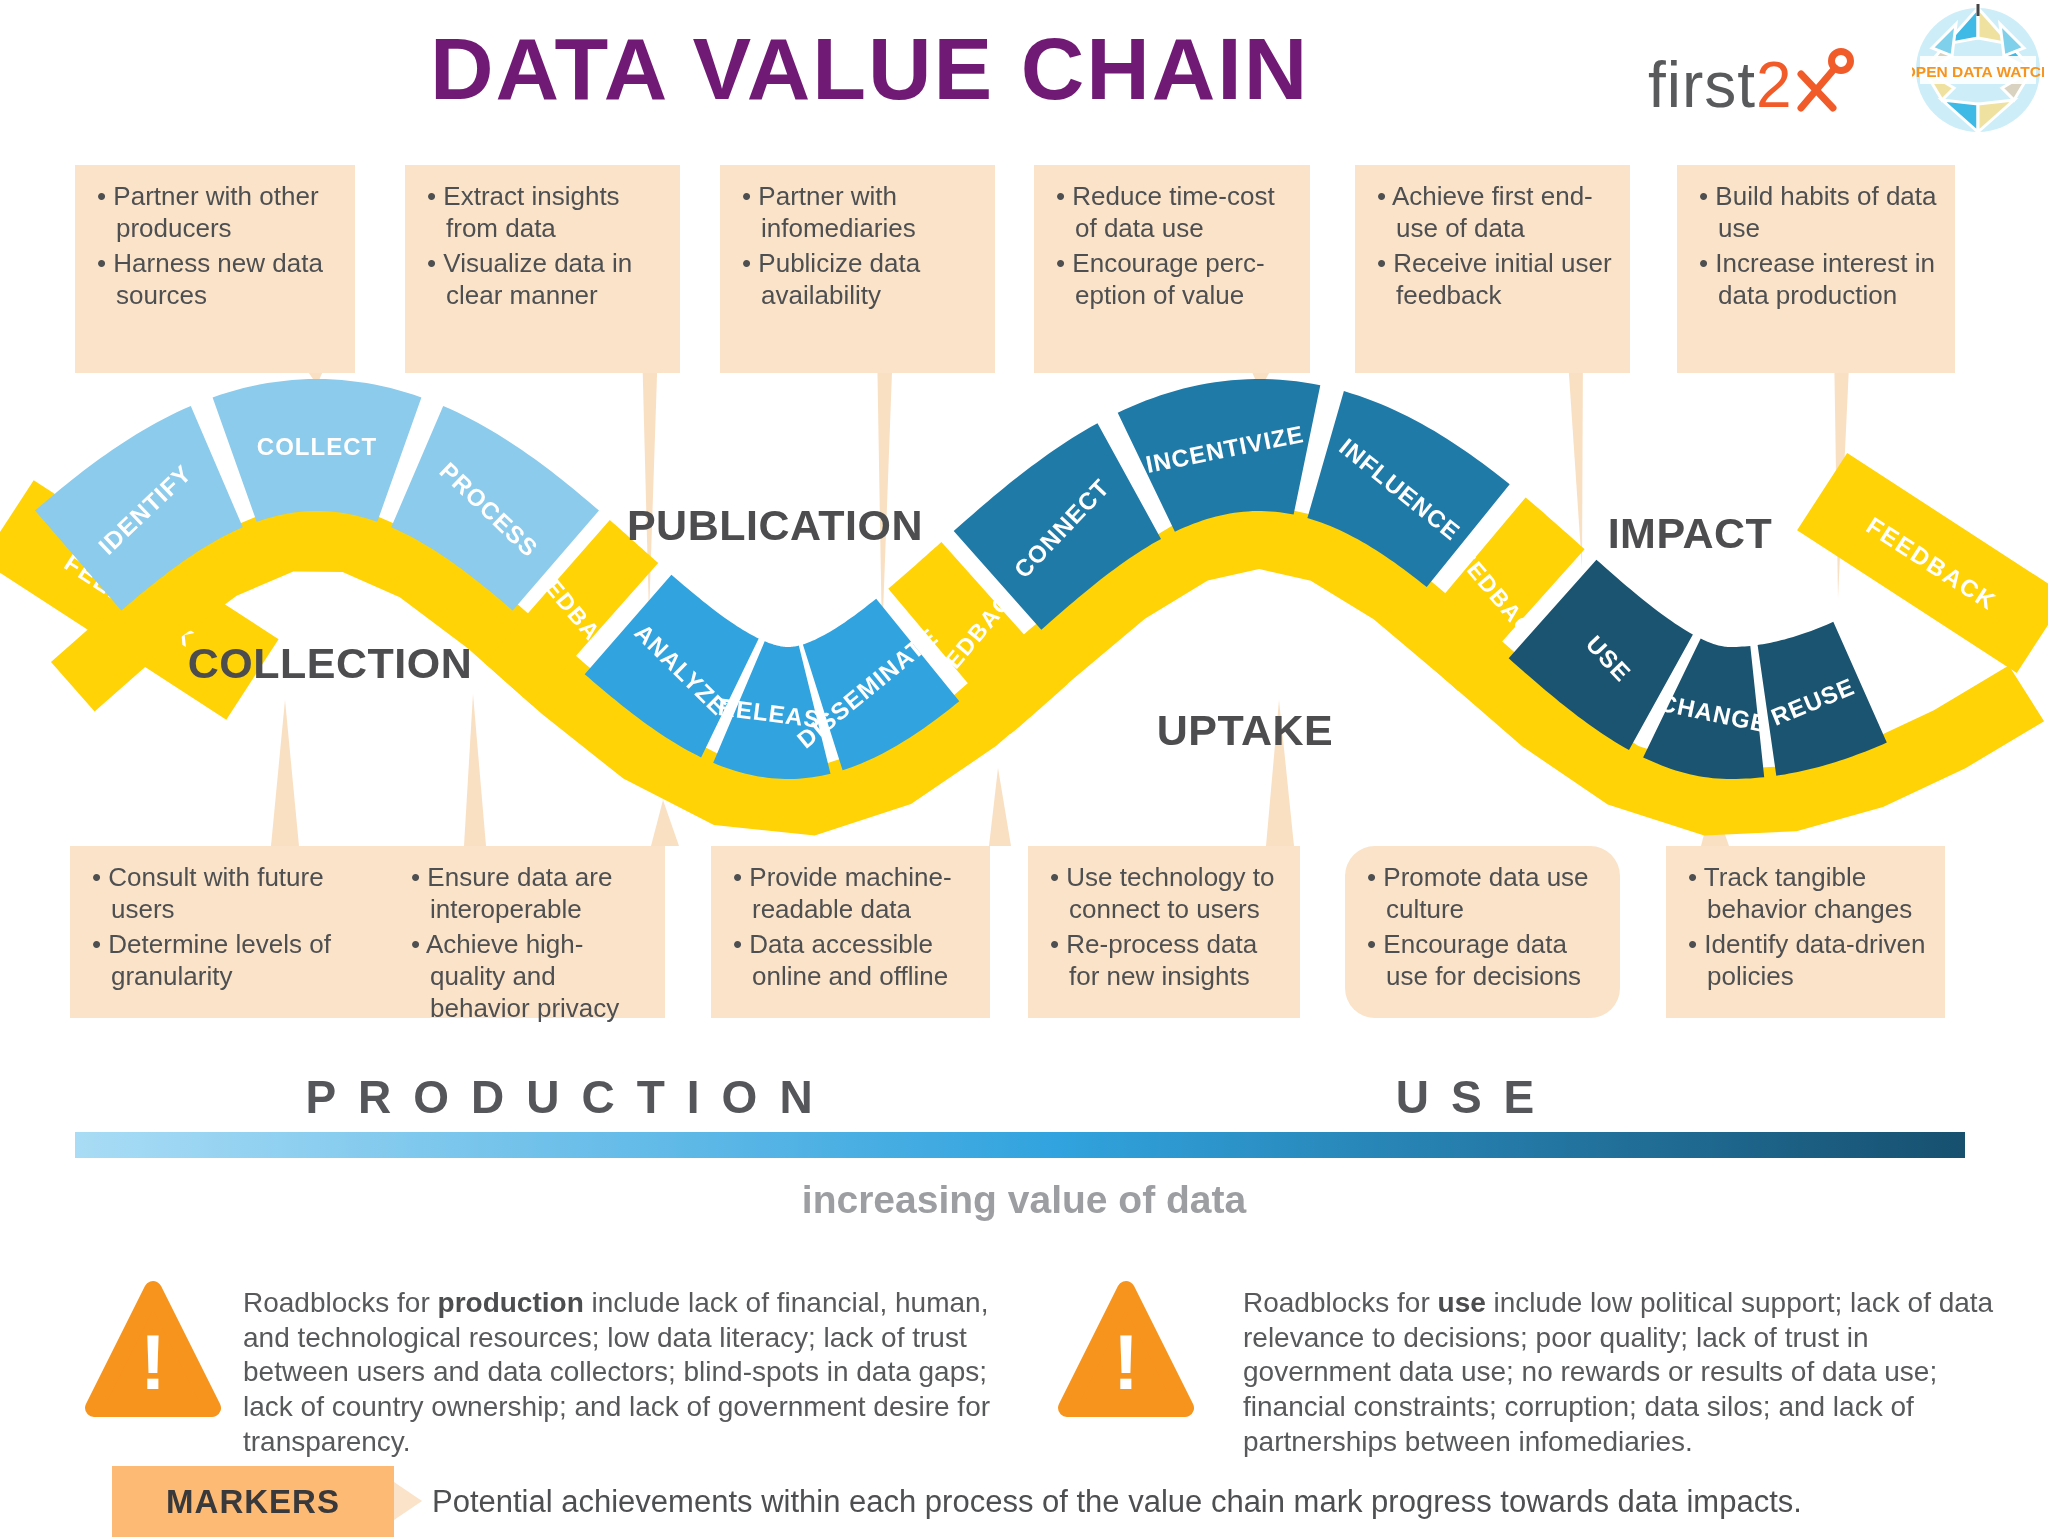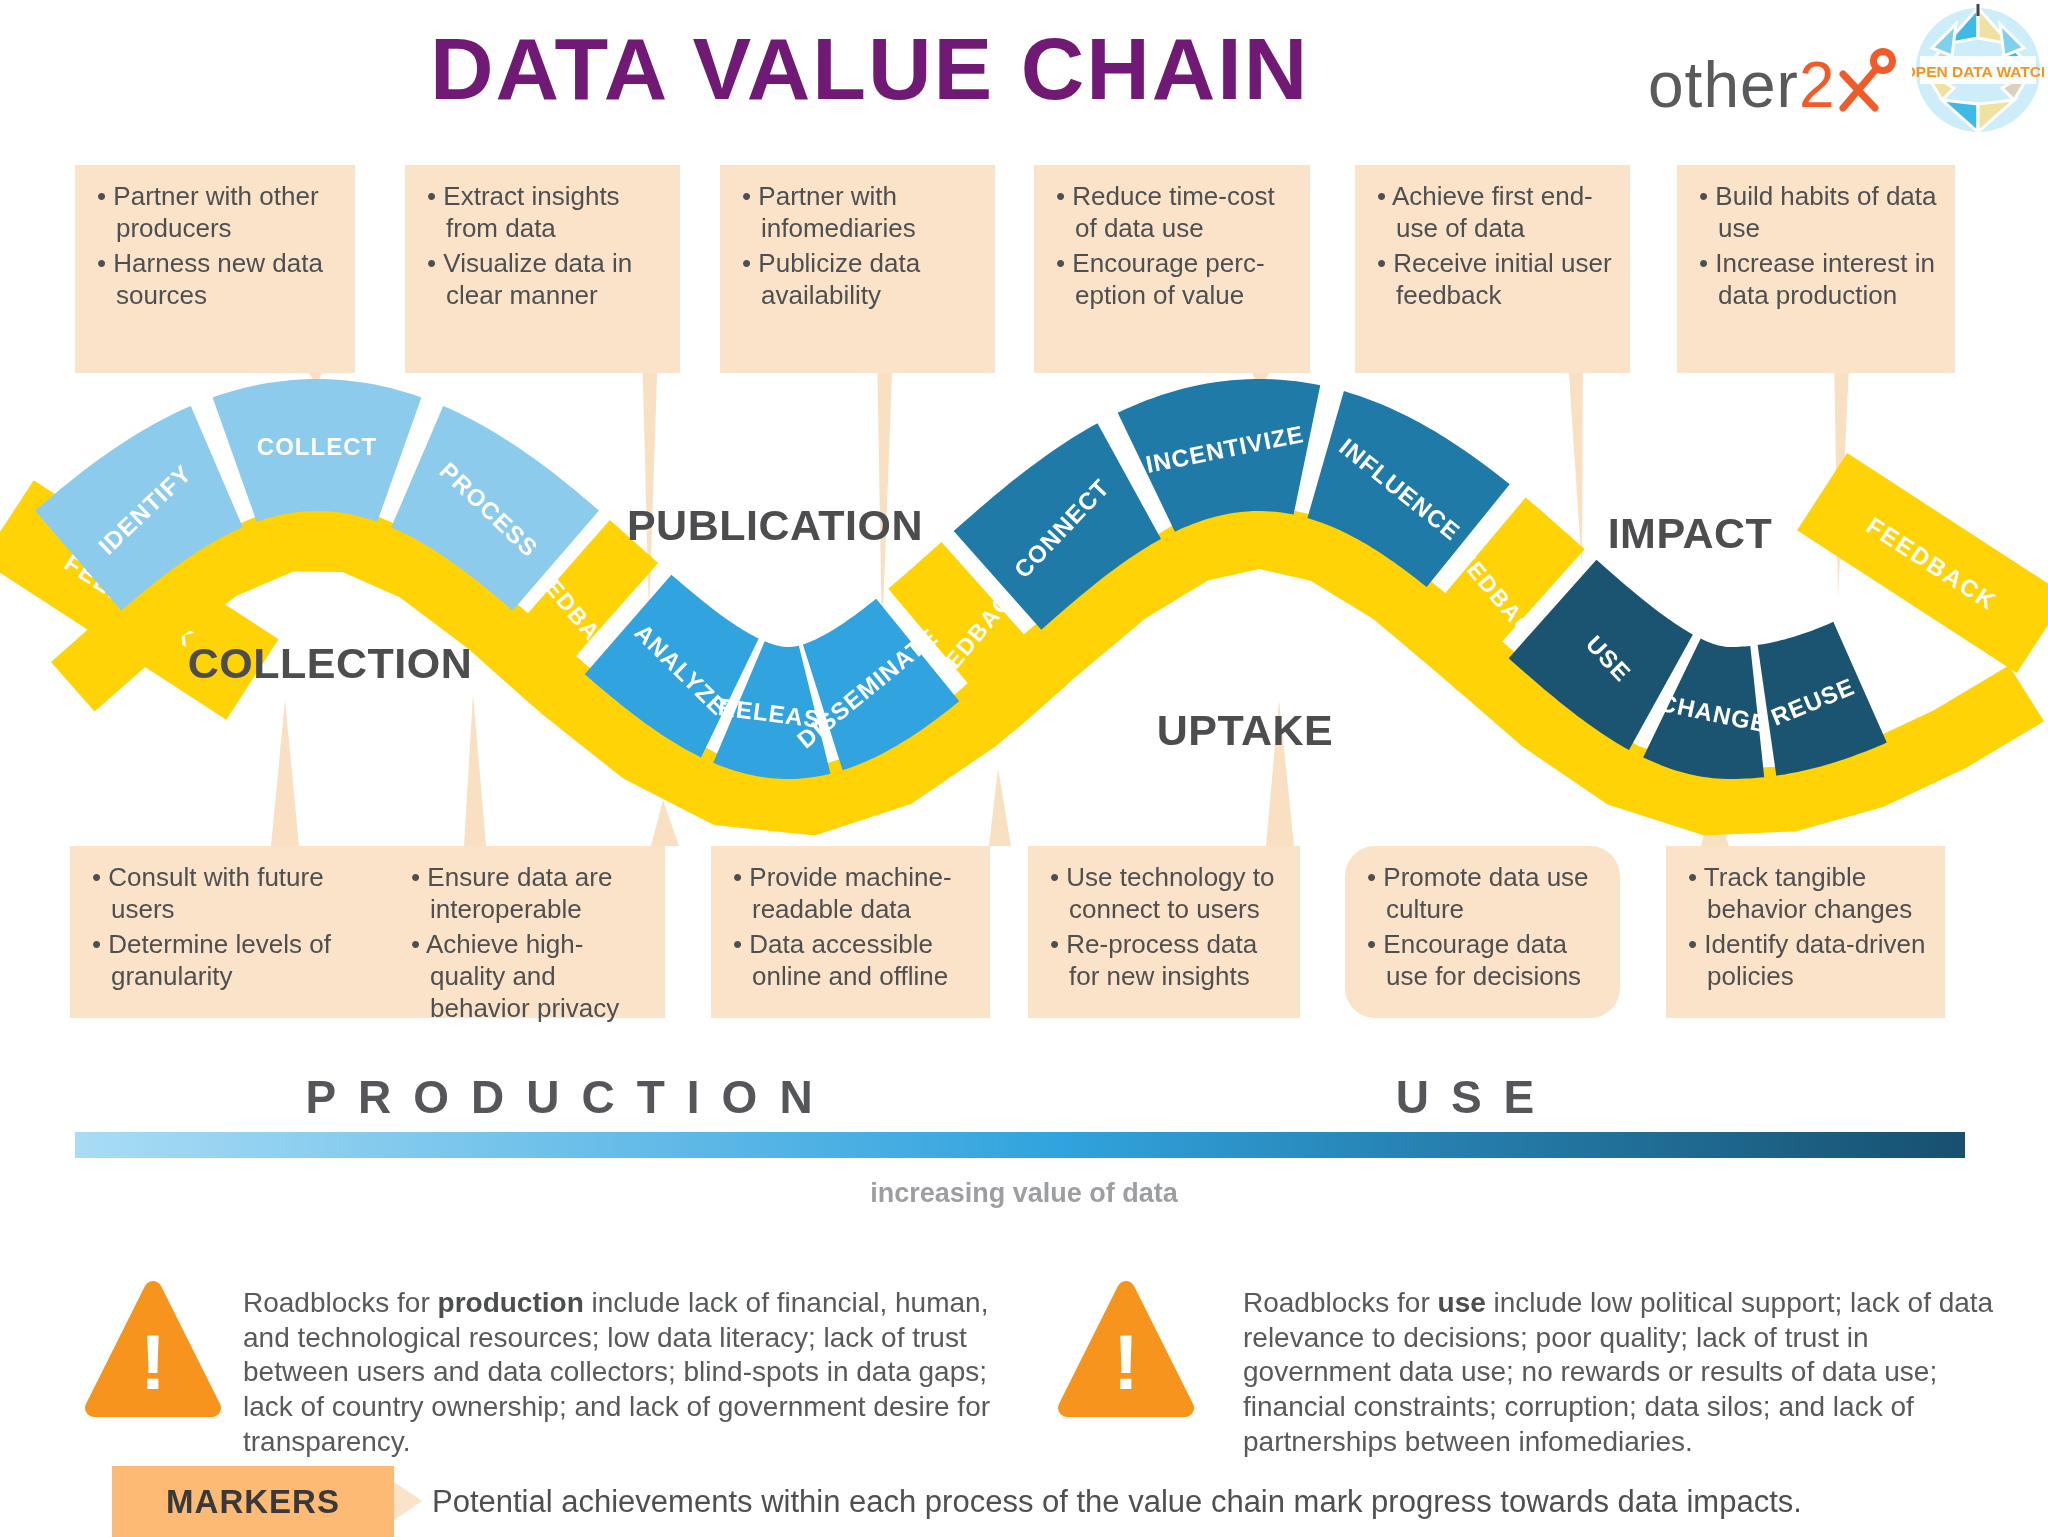--- a/index.html
+++ b/index.html
@@ -32,21 +32,21 @@
   .callout li::before{content:"\2022  ";font-size:26px;}
   .callout.top{top:165px;height:208px;}
   .callout.bottom{top:846px;height:172px;}
   
   .axis-label{
     top:1070px;font-size:46px;font-weight:bold;color:#55565a;letter-spacing:22px;white-space:nowrap;
     transform:translateX(-50%);
   }
   .gradient-bar{left:75px;top:1132px;width:1890px;height:26px;}
   .axis-caption{
-    left:0;top:1178px;width:2048px;text-align:center;font-size:27px;font-weight:bold;color:#9c9ea1;
+    left:0;top:1178px;width:2048px;text-align:center;font-size:39px;font-weight:bold;color:#9c9ea1;
   }
   
   .warn{top:1276px;}
   .roadblock{top:1258px;font-size:28px;line-height:1.24;color:#58595b;}
   .roadblock b{color:#4c4d4f;}
   .rb-left{left:243px;width:750px;}
   .rb-right{left:1243px;width:760px;}
   
   .markers-box{
     left:112px;top:1466px;width:282px;height:71px;background:#fdba74;
@@ -119,21 +119,21 @@
     <text x="1812.9806159679722" y="710.0250406313833" text-anchor="middle" fill="#fff" font-size="24" font-weight="bold" letter-spacing="1" transform="rotate(-22.3 1812.9806159679722 702.0250406313833)">REUSE</text>
     <text x="330" y="678" text-anchor="middle" fill="#4d4d4f" font-size="43" font-weight="bold" letter-spacing="0.5">COLLECTION</text>
     <text x="775" y="540" text-anchor="middle" fill="#4d4d4f" font-size="43" font-weight="bold" letter-spacing="0.5">PUBLICATION</text>
     <text x="1245" y="745" text-anchor="middle" fill="#4d4d4f" font-size="43" font-weight="bold" letter-spacing="0.5">UPTAKE</text>
     <text x="1690" y="548" text-anchor="middle" fill="#4d4d4f" font-size="43" font-weight="bold" letter-spacing="0.5">IMPACT</text>
   </svg>
 
 <div class="abs title">DATA VALUE CHAIN</div>
 
 <div class="abs data2x">
-  <span class="d2x-text"><span>other</span><span class="d2x-2">2</span></span>
+  <span class="d2x-text"><span>first</span><span class="d2x-2">2</span></span>
   <svg width="62" height="66" viewBox="0 0 62 66">
     <g stroke="#f15b2a" stroke-width="7" fill="none" stroke-linecap="round">
       <line x1="8" y1="26" x2="40" y2="60"></line>
       <line x1="8" y1="60" x2="42" y2="20"></line>
     </g>
     <circle cx="48" cy="13" r="9.5" fill="none" stroke="#f15b2a" stroke-width="7"></circle>
   </svg>
 </div>
 
 <svg class="abs odw" width="132" height="132" viewBox="0 0 132 132">

